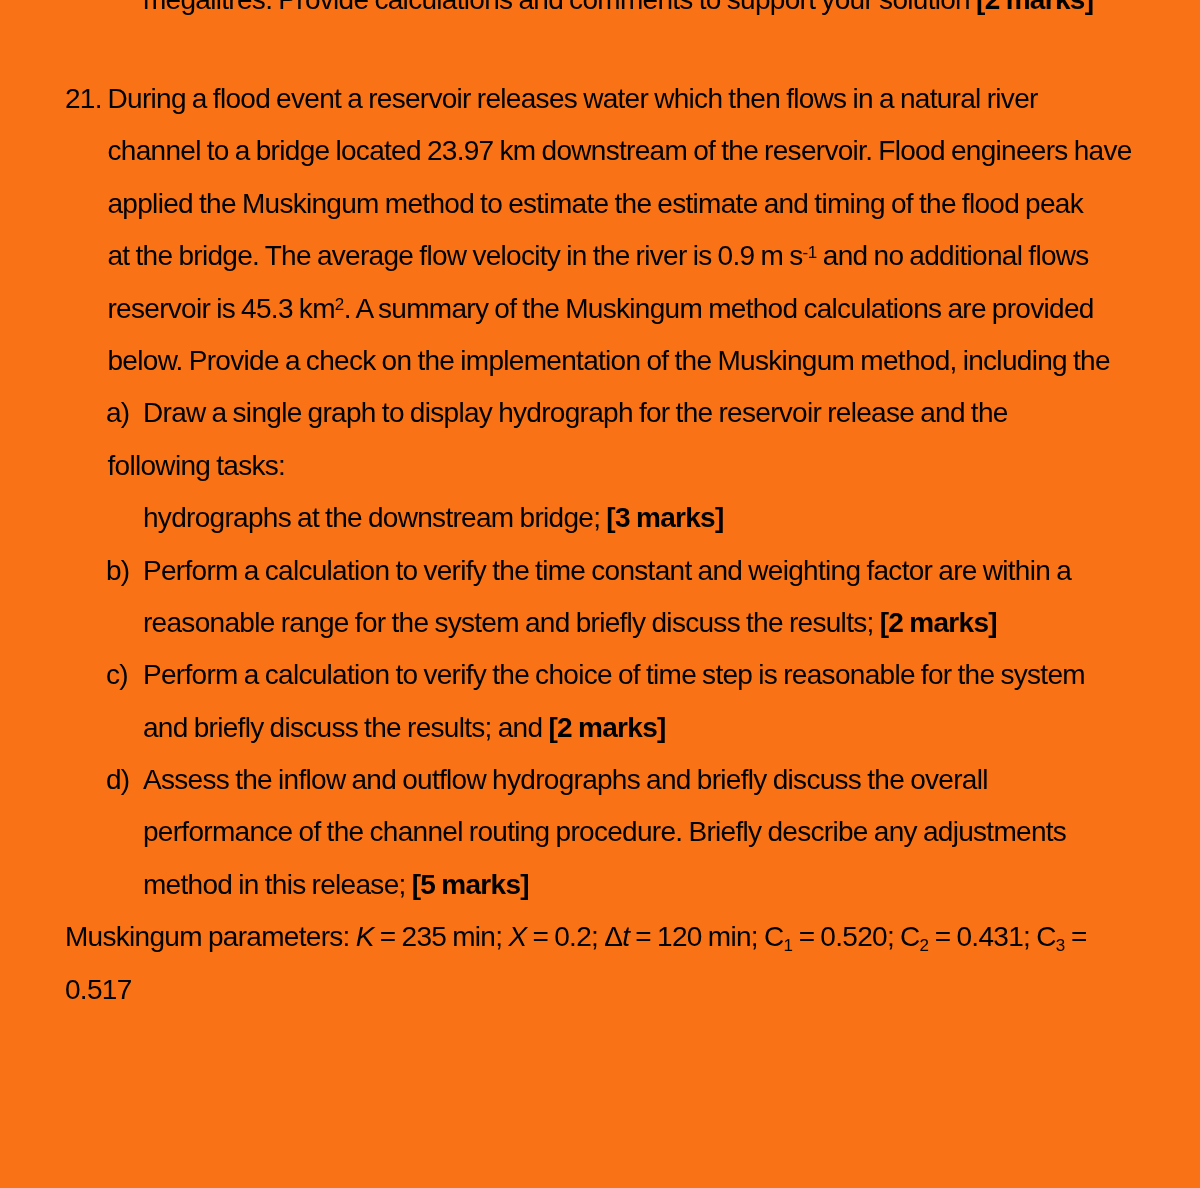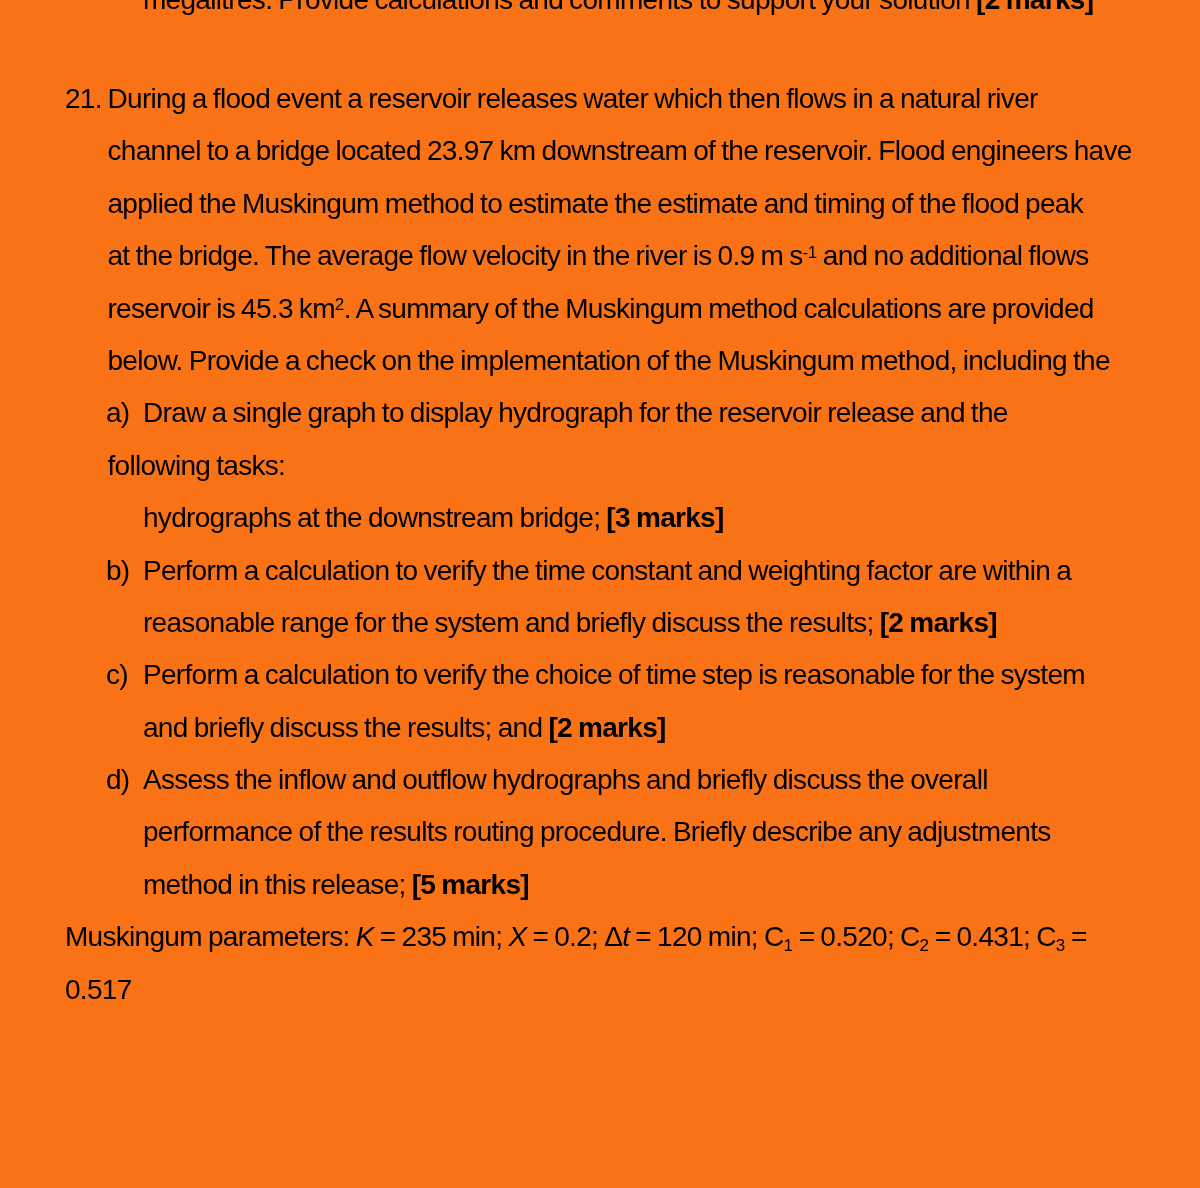--- a/index.html
+++ b/index.html
@@ -100,21 +100,21 @@
     <div class="line"><span class="li-label">b)</span><span>Perform a calculation to verify the time constant and weighting factor are within a</span></div>
 
     <div class="line ind2"><span>reasonable range for the system and briefly discuss the results; </span><span class="b">[2 marks]</span></div>
 
     <div class="line"><span class="li-label">c)</span><span>Perform a calculation to verify the choice of time step is reasonable for the system</span></div>
 
     <div class="line ind2"><span>and briefly discuss the results; and </span><span class="b">[2 marks]</span></div>
 
     <div class="line"><span class="li-label">d)</span><span>Assess the inflow and outflow hydrographs and briefly discuss the overall</span></div>
 
-    <div class="line ind2">performance of the results routing procedure. Briefly describe any adjustments</div>
+    <div class="line ind2">performance of the channel routing procedure. Briefly describe any adjustments</div>
 
 
     <div class="line ind2"><span>method in this release; </span><span class="b">[5 marks]</span></div>
 
     <div class="line"><span>Muskingum parameters: </span><span class="it">K</span><span> = 235 min; </span><span class="it">X</span><span> = 0.2; </span><span>Δ</span><span class="it">t</span><span> = 120 min; C</span><sub class="sb">1</sub><span> = 0.520; C</span><sub class="sb">2</sub><span> = 0.431; C</span><sub class="sb">3</sub><span> =</span></div>
 
     <div class="line">0.517</div>
 
   </div>
 </div>

